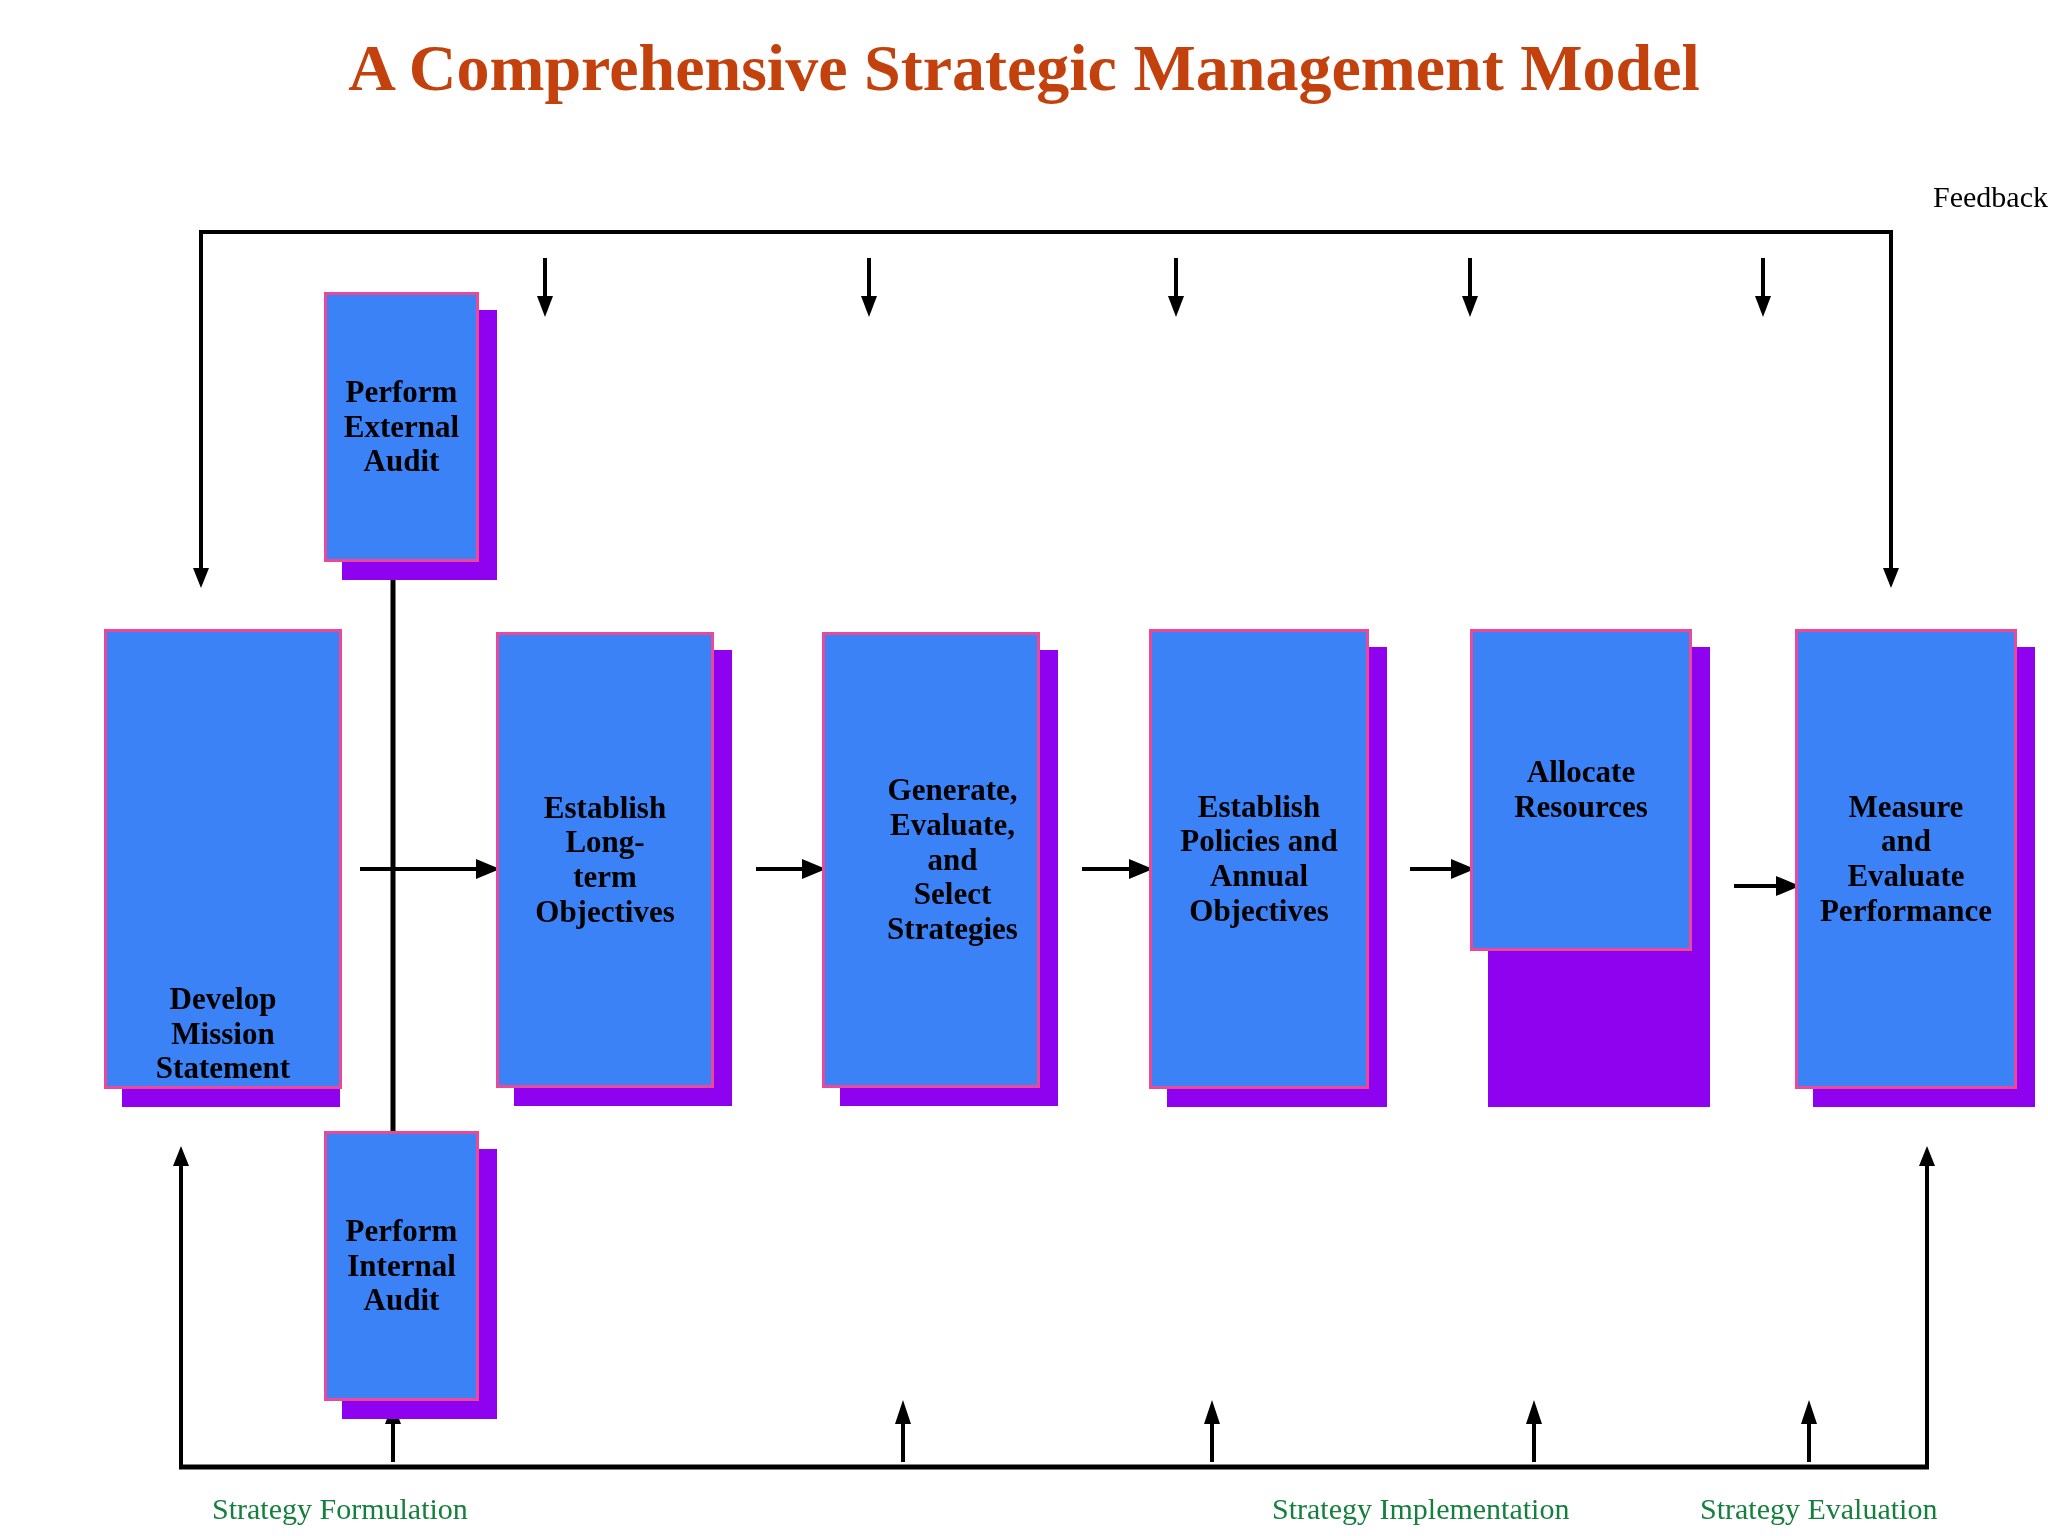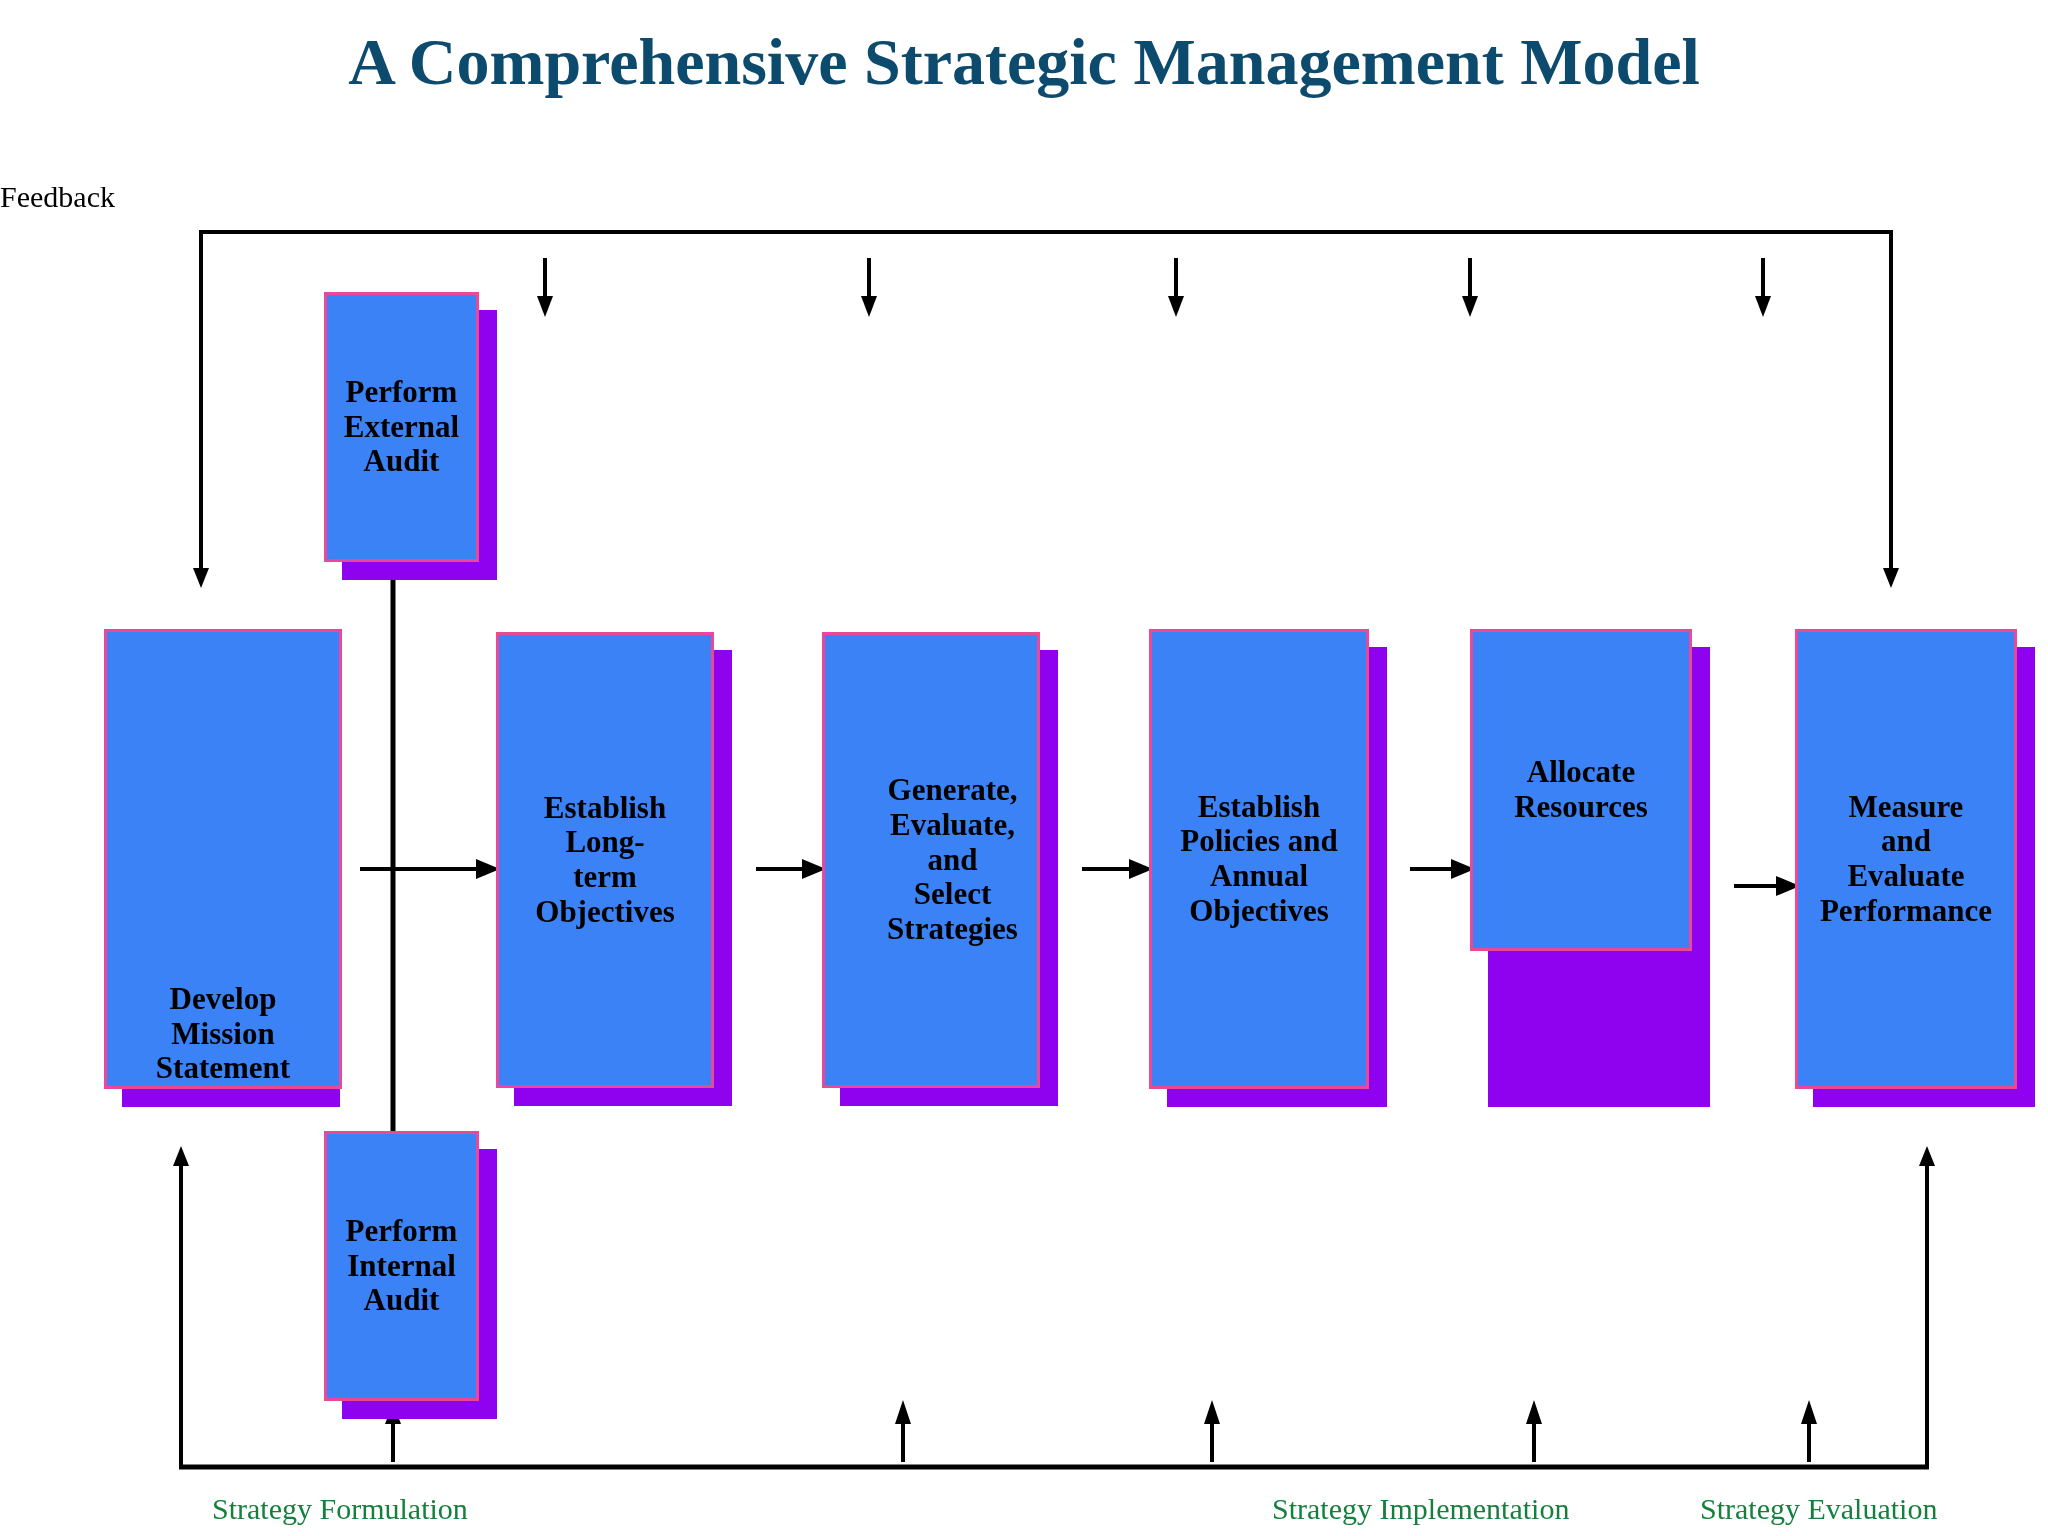--- a/index.html
+++ b/index.html
@@ -10,37 +10,37 @@
   #canvas {
     position: relative;
     width: 2048px;
     height: 1536px;
     background: #ffffff;
     overflow: hidden;
     font-family: "Liberation Serif", "DejaVu Serif", serif;
   }
   #diagram-title {
     position: absolute;
-    top: 24px;
+    top: 30px;
     left: 0;
     width: 2048px;
     text-align: center;
     font-family: "Liberation Serif", "DejaVu Serif", serif;
     font-weight: bold;
     font-size: 66px;
-    color: #0c4a6e;
+    color: #c2410c;
     letter-spacing: 0px;
     white-space: nowrap;
   }
   #feedback-label {
     position: absolute;
     top: 180px;
     left: 0;
     width: 2048px;
-    text-align: left;
+    text-align: right;
     font-size: 30px;
     color: #000000;
   }
   svg#wires {
     position: absolute;
     left: 0; top: 0;
     width: 2048px;
     height: 1536px;
     pointer-events: none;
   }

